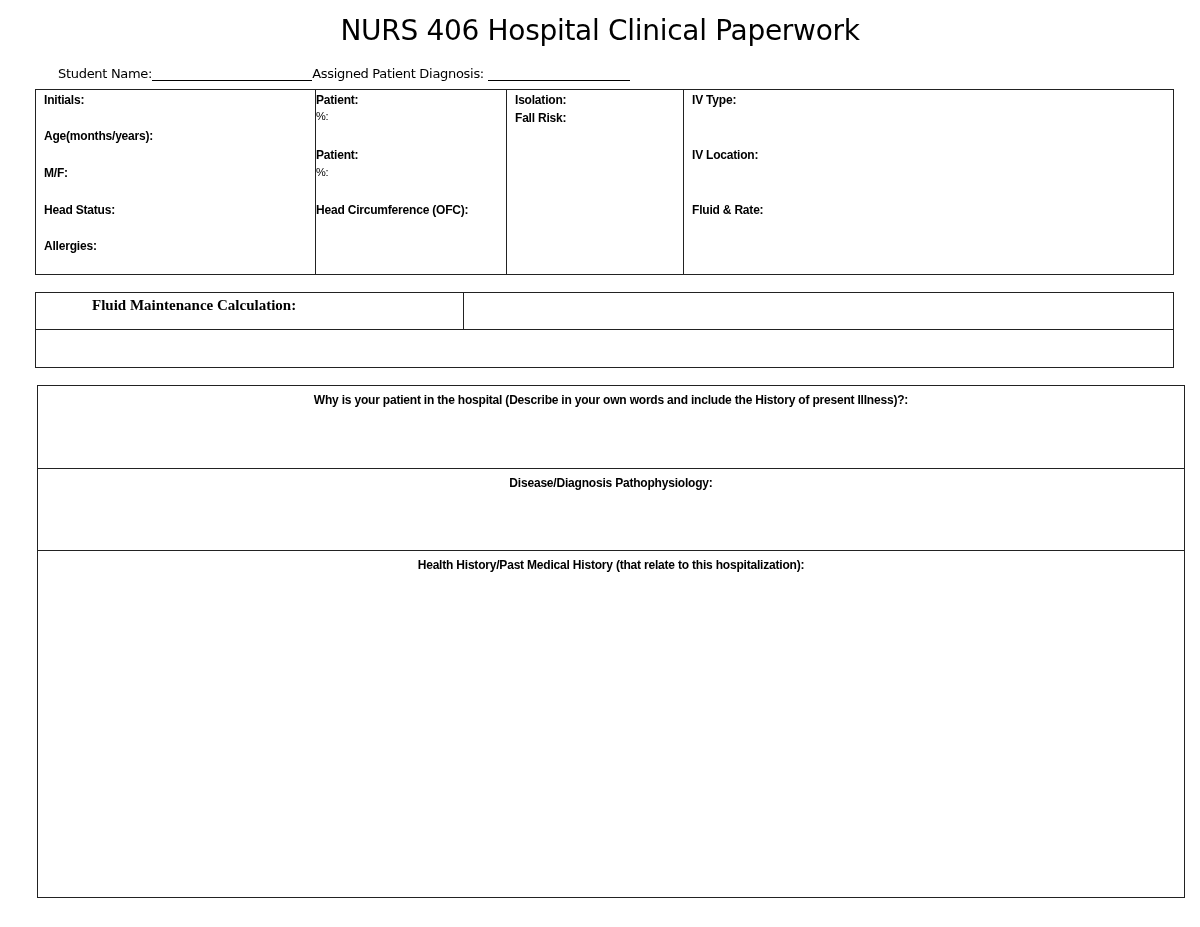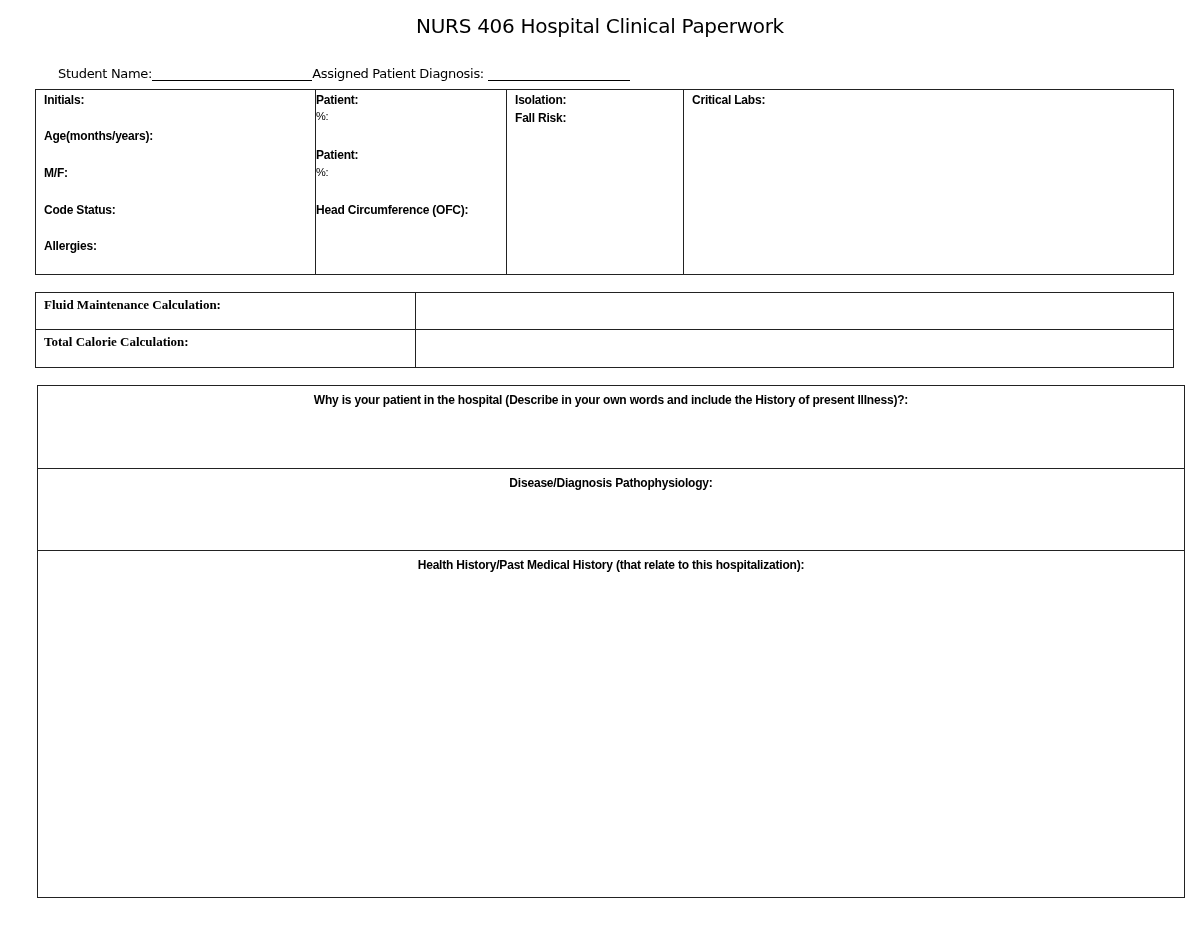--- a/index.html
+++ b/index.html
@@ -1,37 +1,37 @@
 <!DOCTYPE html>
 <html><head>
 <meta charset="utf-8">
 <style>
   html, body { margin: 0; padding: 0; background: #ffffff; }
   body { width: 1200px; height: 927px; position: relative; overflow: hidden;
          font-family: "Liberation Sans", "DejaVu Sans", sans-serif; color: #000; }
   .title { position: absolute; left: 0; width: 1200px; top: 14px; text-align: center;
-           font-size: 20px; font-family: "DejaVu Sans", sans-serif; font-weight: normal; letter-spacing: -0.3px; }
+           font-size: 28px; font-family: "DejaVu Sans", sans-serif; font-weight: normal; letter-spacing: -0.3px; }
   .header-line { position: absolute; top: 66px; left: 58px; font-size: 13px;
                  font-family: "DejaVu Sans", sans-serif; letter-spacing: -0.3px; white-space: nowrap; text-align: right; }
   .blank { display: inline-block; border-bottom: 1.5px solid #000; height: 14px; vertical-align: baseline; margin-bottom: -3px; }
   .lbl { font-weight: bold; font-size: 12px; font-family: "Liberation Sans", sans-serif; letter-spacing: -0.2px; }
   .sub { font-size: 11px; font-weight: normal; }
   
   .info-table { position: absolute; left: 35px; top: 89px; width: 1139px; height: 186px;
                 border: 1.5px solid #222; box-sizing: border-box; display: flex; }
   .info-col { border-right: 1.5px solid #222; box-sizing: border-box; position: relative; height: 100%; }
   .info-col:last-child { border-right: none; }
   .info-col .item { position: absolute; left: 8px; white-space: nowrap; }
   
   .calc-table { position: absolute; left: 35px; top: 292px; width: 1139px; height: 76px;
                 border: 1.5px solid #222; box-sizing: border-box; }
   .calc-row { display: flex; height: 37px; box-sizing: border-box; }
   .calc-row:first-child { border-bottom: 1.5px solid #222; }
   .calc-label { width: 380px; border-right: 1.5px solid #222; box-sizing: border-box;
-                padding: 4px 8px; font-family: "Liberation Serif", serif; font-weight: bold; font-size: 13px; }
+                padding: 4px 8px; font-family: "Liberation Serif", serif; font-weight: bold; font-size: 15px; margin-left: 48px; }
   .calc-value { flex: 1; }
   
   .narr-table { position: absolute; left: 37px; top: 385px; width: 1148px; height: 513px;
                 border: 1.5px solid #222; box-sizing: border-box; }
   .narr-row { border-bottom: 1.5px solid #222; box-sizing: border-box; position: relative; padding: 4px 9px; text-align: center; }
   .narr-row:last-child { border-bottom: none; }
   .goal-num { font-weight: bold; font-size: 12px; position: absolute; left: 9px; }
 </style>
 </head>
 <body>
@@ -40,46 +40,44 @@
 
 <div class="header-line">
   <span>Student Name:</span><span class="blank" style="width:160px"></span><span>Assigned Patient Diagnosis:</span>&nbsp;<span class="blank" style="width:142px"></span>
 </div>
 
 <div class="info-table">
   <div class="info-col" style="width:280px">
     <span class="item lbl" style="top:3px">Initials:</span>
     <span class="item lbl" style="top:39px">Age(months/years):</span>
     <span class="item lbl" style="top:76px">M/F:</span>
-    <span class="item lbl" style="top:113px">Code Status:</span>
+    <span class="item lbl" style="top:113px">Head Status:</span>
     <span class="item lbl" style="top:149px">Allergies:</span>
   </div>
   <div class="info-col" style="width:191px">
     <span class="item lbl" style="top:3px;left:0">Patient:</span>
     <span class="item lbl sub" style="top:20px;left:0">%:</span>
     <span class="item lbl" style="top:58px;left:0">Patient:</span>
     <span class="item lbl sub" style="top:76px;left:0">%:</span>
     <span class="item lbl" style="top:113px;left:0">Head Circumference (OFC):</span>
   </div>
   <div class="info-col" style="width:177px">
     <span class="item lbl" style="top:3px">Isolation:</span>
     <span class="item lbl" style="top:21px">Fall Risk:</span>
   </div>
-  <div class="info-col" style="flex:1">
-    <span class="item lbl" style="top:3px">Critical Labs:</span>
+  <div class="info-col" style="width:266px">
+    <span class="item lbl" style="top:3px">IV Type:</span>
+    <span class="item lbl" style="top:58px">IV Location:</span>
+    <span class="item lbl" style="top:113px">Fluid &amp; Rate:</span>
   </div>
 </div>
 
 <div class="calc-table">
   <div class="calc-row">
     <div class="calc-label">Fluid Maintenance Calculation:</div>
-    <div class="calc-value"></div>
-  </div>
-  <div class="calc-row">
-    <div class="calc-label">Total Calorie Calculation:</div>
     <div class="calc-value"></div>
   </div>
 </div>
 
 <div class="narr-table">
   <div class="narr-row" style="height:83px">
     <span class="lbl">Why is your patient in the hospital (Describe in your own words and include the History of present Illness)?:</span>
   </div>
   <div class="narr-row" style="height:82px">
     <span class="lbl">Disease/Diagnosis Pathophysiology:</span>

